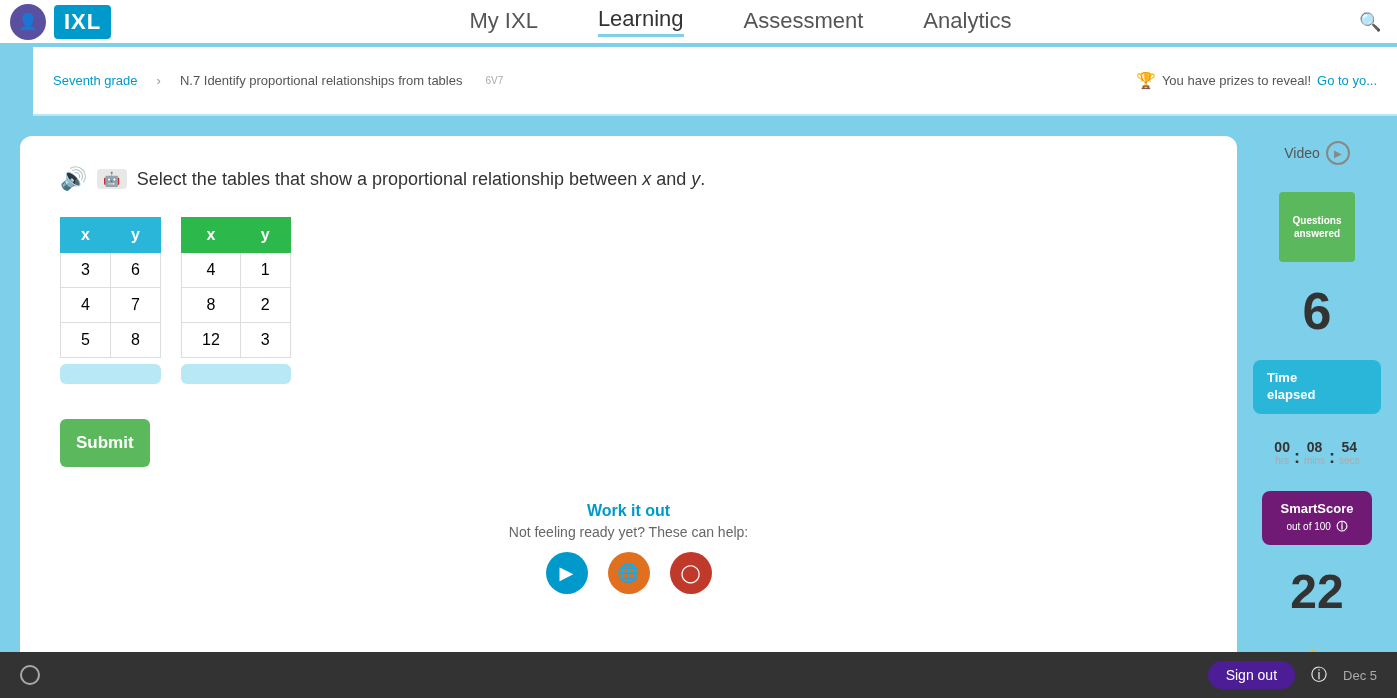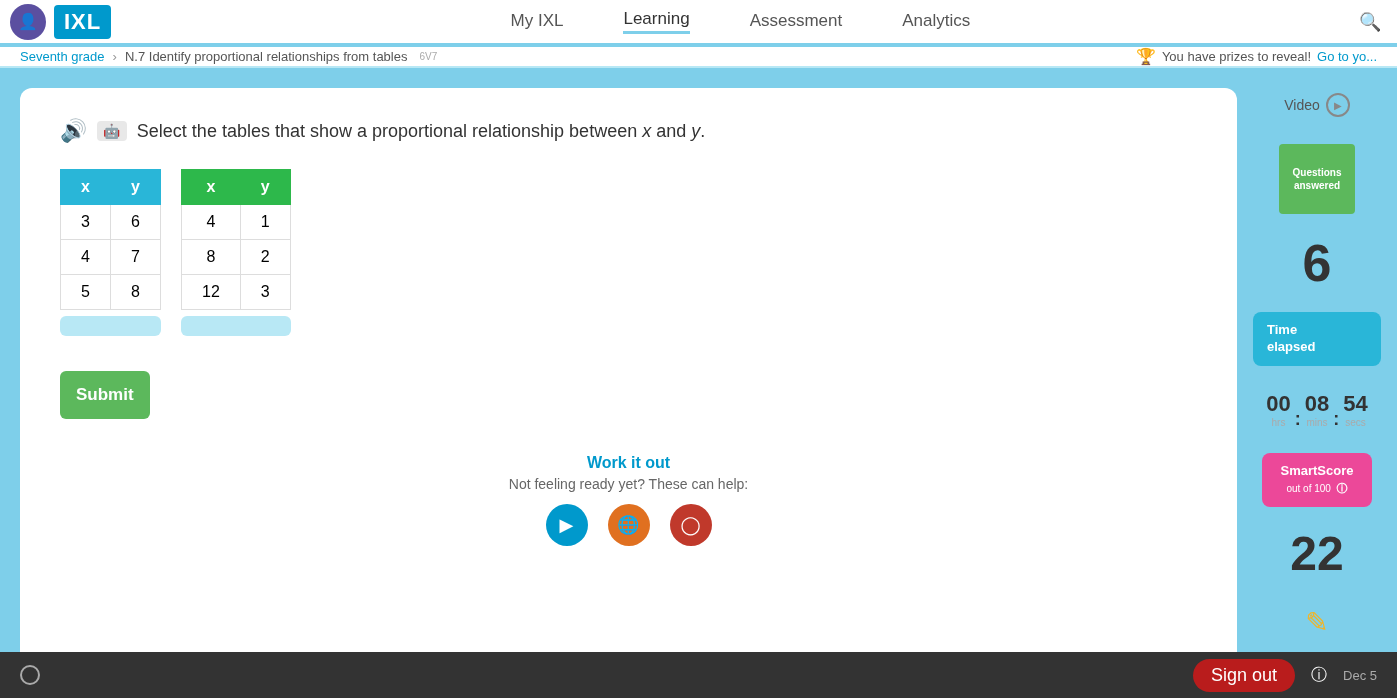--- a/index.html
+++ b/index.html
@@ -42,21 +42,21 @@
     }
     .nav-links {
       display: flex;
       align-items: center;
       justify-content: center;
       flex: 1;
       gap: 60px;
     }
     .nav-link {
       color: #555;
-      font-size: 17px;
+      font-size: 22px;
       text-decoration: none;
       cursor: pointer;
       padding-bottom: 2px;
     }
     .nav-link.active {
       color: #333;
       border-bottom: 3px solid #7ecfea;
     }
     .header-right {
       padding-right: 15px;
@@ -67,27 +67,28 @@
       font-size: 18px;
       color: #555;
       cursor: pointer;
       background: none;
       border: none;
     }
 
     
     .breadcrumb-bar {
       background: white;
-      padding: 0 20px;
+      padding: 24px 20px;
       display: flex;
       align-items: center;
       font-size: 13px;
       color: #555;
-      gap: 8px;
+      gap: 19px;
       border-bottom: 2px solid #b8e8f5;
+      margin-left: 33px;
     }
     .breadcrumb-link { color: #0099cc; cursor: pointer; }
     .breadcrumb-sep { color: #999; }
     .breadcrumb-current { color: #555; }
     .breadcrumb-code { color: #aaa; font-size: 10px; margin-left: 4px; }
     .prize-banner {
       margin-left: auto;
       display: flex;
       align-items: center;
       gap: 6px;
@@ -274,31 +275,31 @@
     }
     .time-display {
       display: flex;
       gap: 4px;
       align-items: flex-end;
       font-size: 13px;
       color: #555;
       margin-top: 2px;
     }
     .time-seg {
-      font-size: 22px;
+      font-size: 14px;
       font-weight: bold;
       color: #333;
     }
     .time-label {
       font-size: 10px;
       color: #aaa;
       margin-bottom: 2px;
     }
     .smartscore-btn {
-      background: #ec4899;
+      background: #701a75;
       color: white;
       border: none;
       border-radius: 8px;
       padding: 10px 14px;
       font-size: 13px;
       font-weight: bold;
       cursor: pointer;
       text-align: center;
       line-height: 1.3;
       width: 110px;
@@ -338,26 +339,26 @@
       height: 20px;
       border-radius: 50%;
       border: 2px solid #aaa;
     }
     .bottom-right {
       display: flex;
       align-items: center;
       gap: 16px;
     }
     .sign-out-btn {
-      background: #b91c1c;
+      background: #4c1d95;
       color: white;
       border: none;
       border-radius: 20px;
       padding: 6px 18px;
-      font-size: 18px;
+      font-size: 14px;
       cursor: pointer;
     }
     .info-btn {
       color: white;
       font-size: 16px;
       cursor: pointer;
       background: none;
       border: none;
     }
     .date-text {

